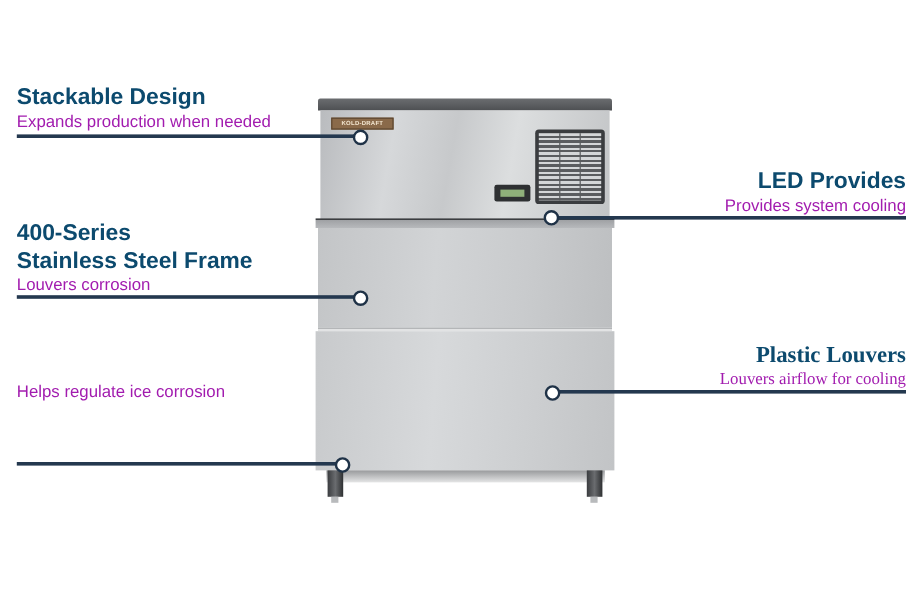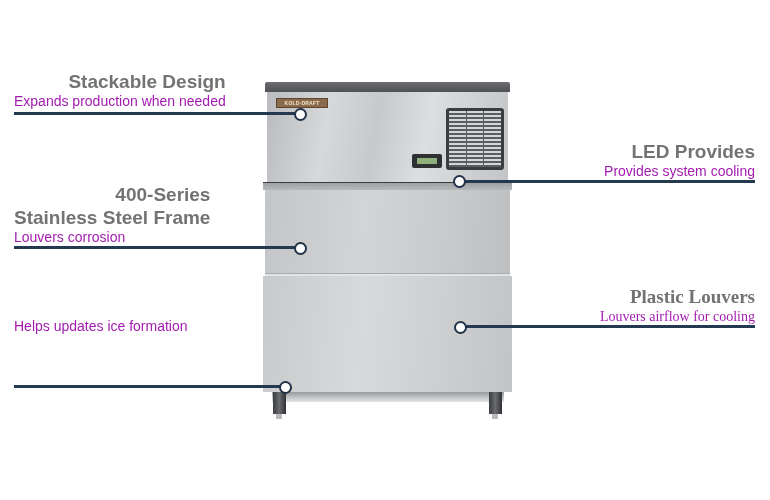--- a/index.html
+++ b/index.html
@@ -32,21 +32,21 @@
   .bin-lower { left:263px; top:276px; width:249px; height:116px;
                background:linear-gradient(95deg,#c8cacc 0%,#d7d9db 40%,#cdcfd1 70%,#c2c4c6 100%); }
   .shadow { left:272px; top:392px; width:232px; height:10px;
             background:linear-gradient(#6d6f72,#d9dadb); opacity:0.7; }
   .leg { top:392px; width:13px; height:22px; background:linear-gradient(90deg,#3a3c3f,#6a6c6f,#2e3032); }
   .leg.l { left:273px; } .leg.r { left:489px; }
   .foot { top:414px; width:6px; height:5px; background:#b8babc; }
   .foot.l { left:276px; } .foot.r { left:492px; }
 
   
-  .title { font-weight:bold; font-size:19px; line-height:23px; color:#737373; white-space:nowrap;text-align:right; }
+  .title { font-weight:bold; font-size:19px; line-height:23px; color:#0c4a6e; white-space:nowrap; }
   .desc { font-size:14px; line-height:17px; color:#a21caf; white-space:nowrap; }
   .line { height:3px; background:#24384f; }
   .dot { width:9px; height:9px; border:2.5px solid #1f3247; border-radius:50%; background:#ffffff; }
   .right { text-align:right; }
 </style>
 </head>
 <body>
 
 <div class="machine">
   <div class="abs cap"></div>
@@ -80,21 +80,21 @@
 
 <div class="abs" style="left:14px; top:183px;">
   <div class="title">400-Series</div>
   <div class="title">Stainless Steel Frame</div>
   <div class="desc">Louvers corrosion</div>
 </div>
 <div class="abs line" style="left:14px; top:246px; width:282px;"></div>
 <div class="abs dot" style="left:294px; top:242px;"></div>
 
 <div class="abs" style="left:14px; top:318px;">
-  <div class="desc">Helps updates ice formation</div>
+  <div class="desc">Helps regulate ice corrosion</div>
 </div>
 <div class="abs line" style="left:14px; top:385px; width:267px;"></div>
 <div class="abs dot" style="left:279px; top:381px;"></div>
 
 <div class="abs right" style="right:15px; top:140px;">
   <div class="title">LED Provides</div>
   <div class="desc">Provides system cooling</div>
 </div>
 <div class="abs line" style="left:463px; top:180px; width:292px;"></div>
 <div class="abs dot" style="left:453px; top:175px;"></div>

